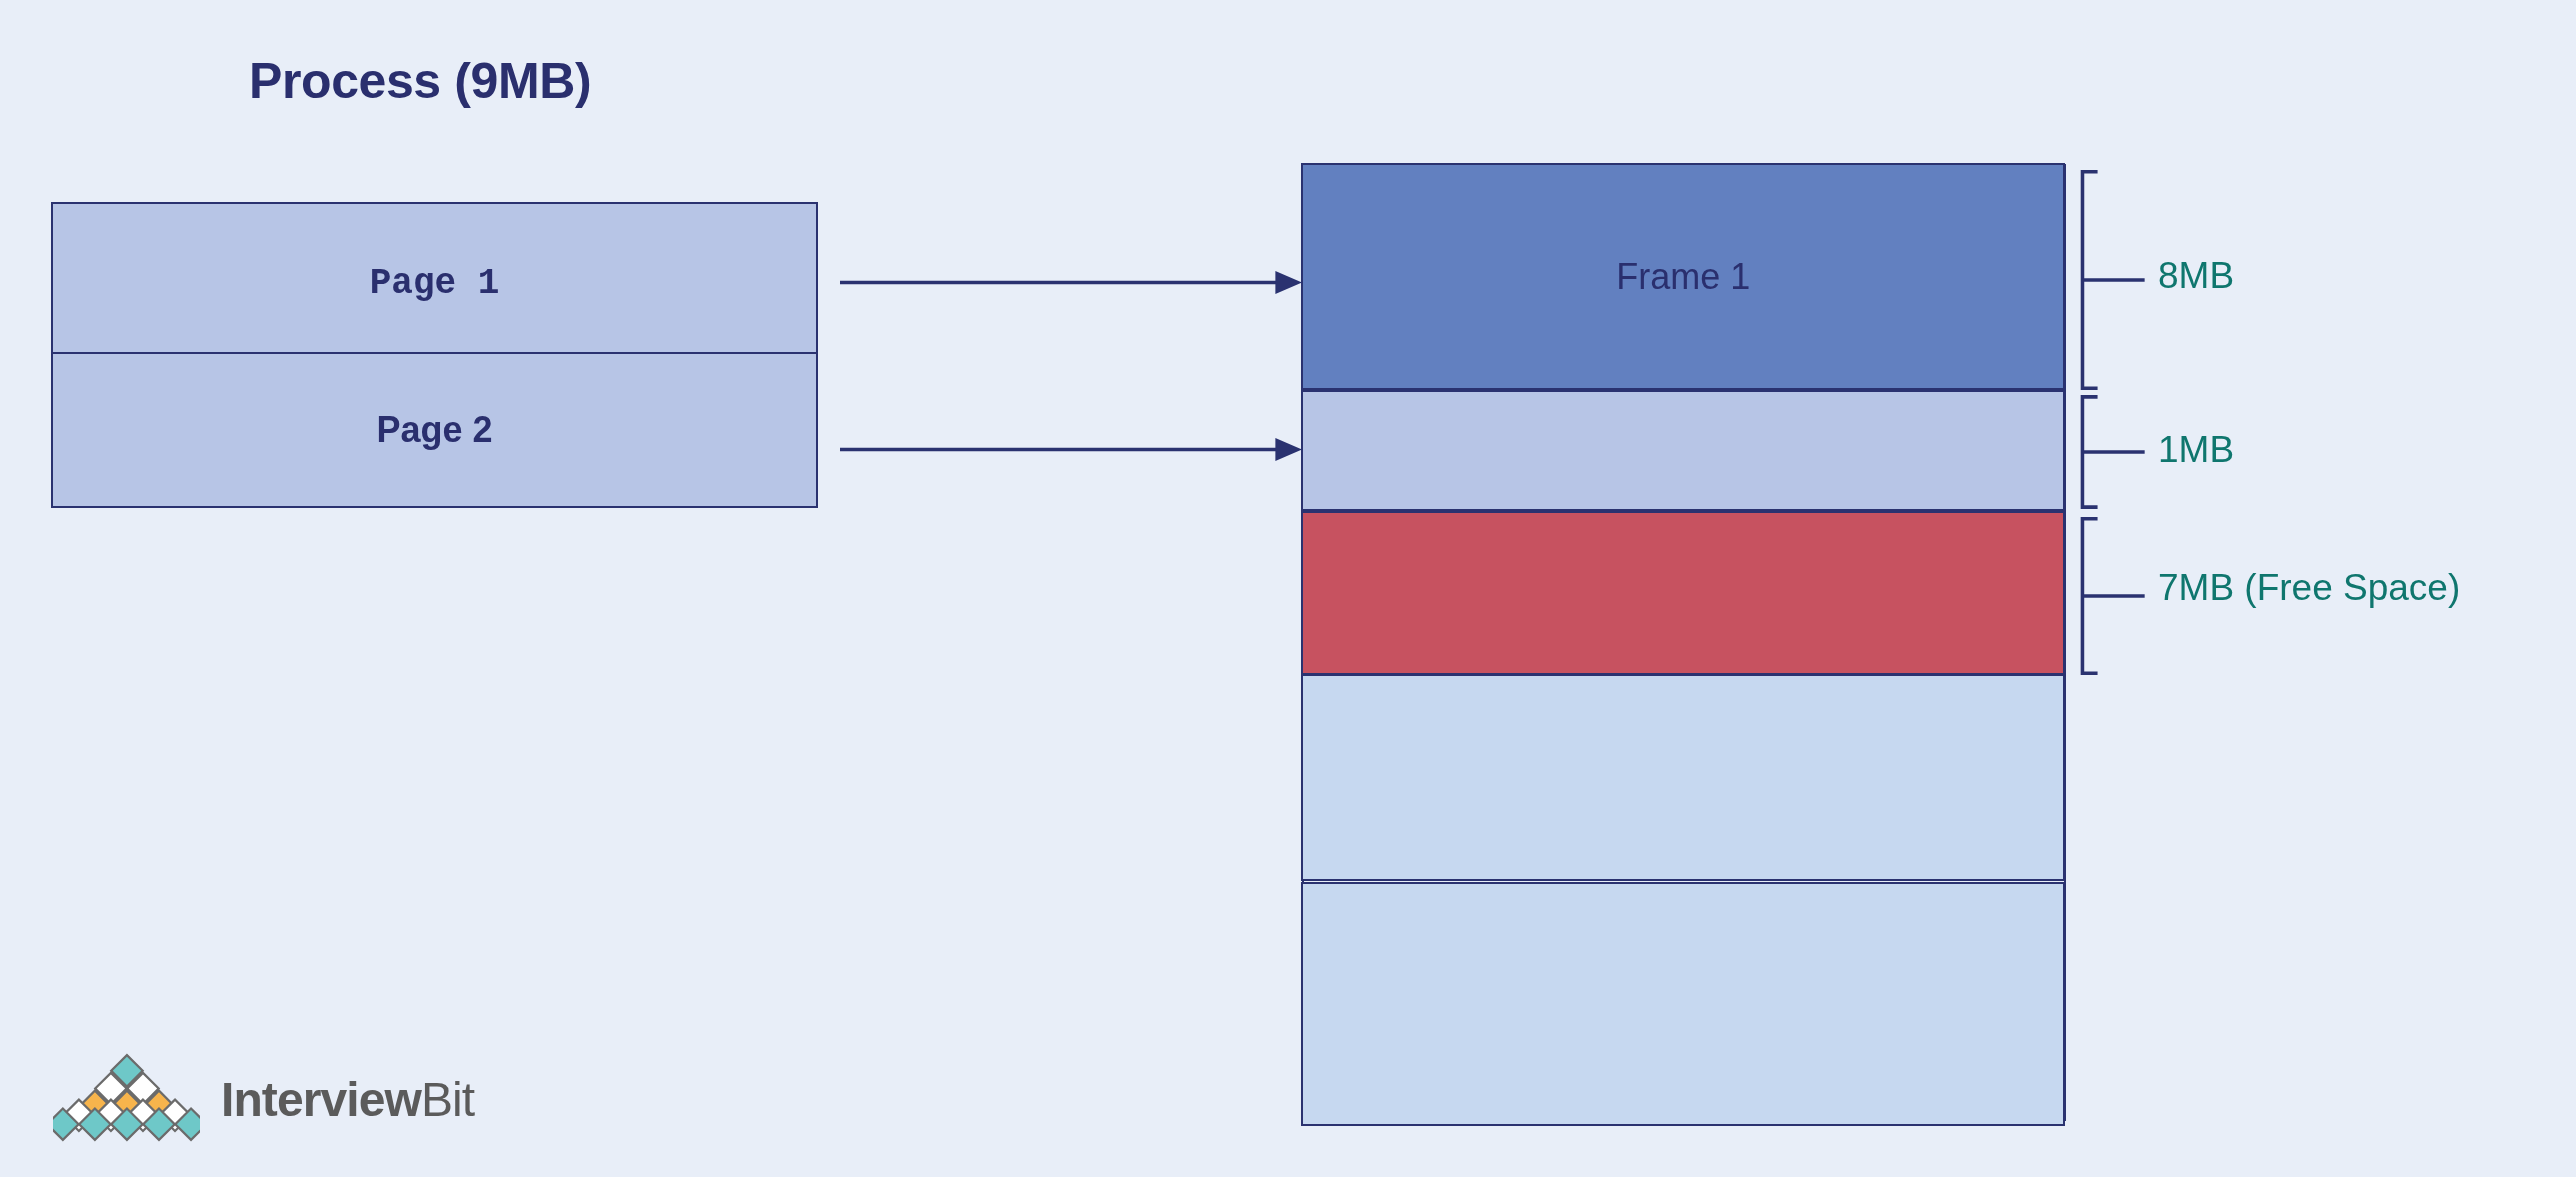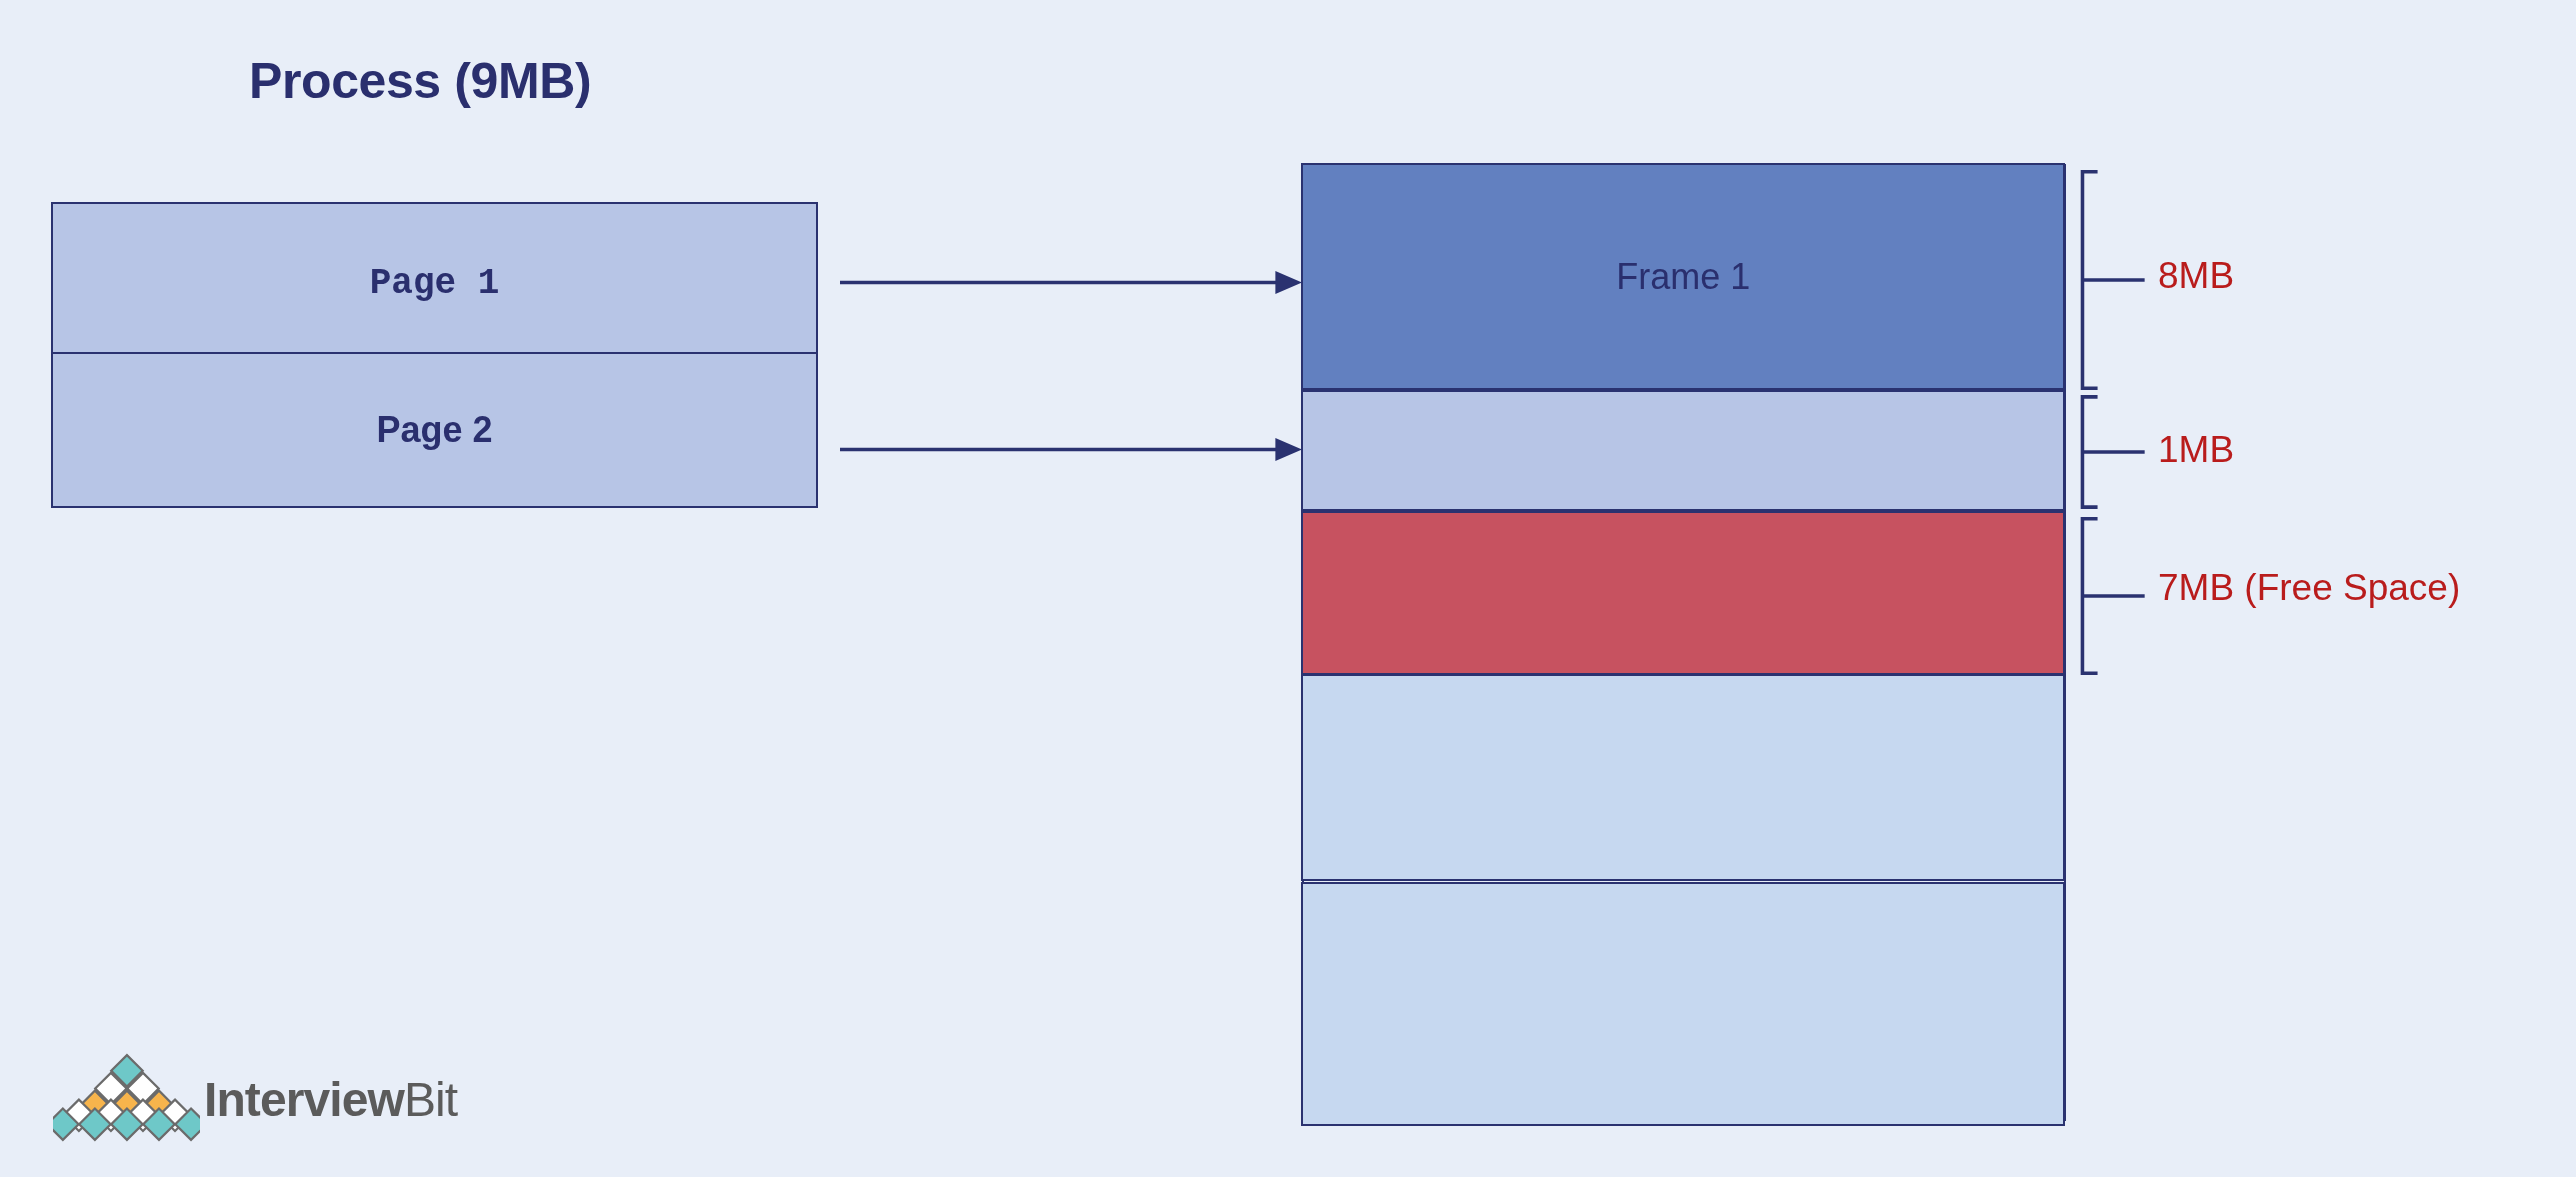--- a/index.html
+++ b/index.html
@@ -128,39 +128,39 @@
   
   .measure {
     position: absolute;
     left: 2078px;
   }
   .measure svg { display: block; }
   .measure-label {
     position: absolute;
     left: 2158px;
     font-size: 37px;
-    color: #b91c1c;
+    color: #0f766e;
     white-space: nowrap;
     transform: translateY(-50%);
   }
   .m-8mb   { top: 169px; }
   .m-1mb   { top: 394px; }
   .m-7mb   { top: 516px; }
   .lbl-8mb { top: 276px; }
   .lbl-1mb { top: 450px; }
   .lbl-7mb { top: 588px; }
 
   
   .logo {
     position: absolute;
     left: 53px;
     top: 1053px;
     display: flex;
     align-items: center;
-    gap: 4px;
+    gap: 21px;
   }
   .logo-mark { display: block; }
   .logo-text {
     font-size: 48px;
     color: #5b5b5b;
     letter-spacing: -0.9px;
     white-space: nowrap;
   }
   .logo-text .bold-part { font-weight: bold; }
   .logo-text .light-part { font-weight: normal; }

